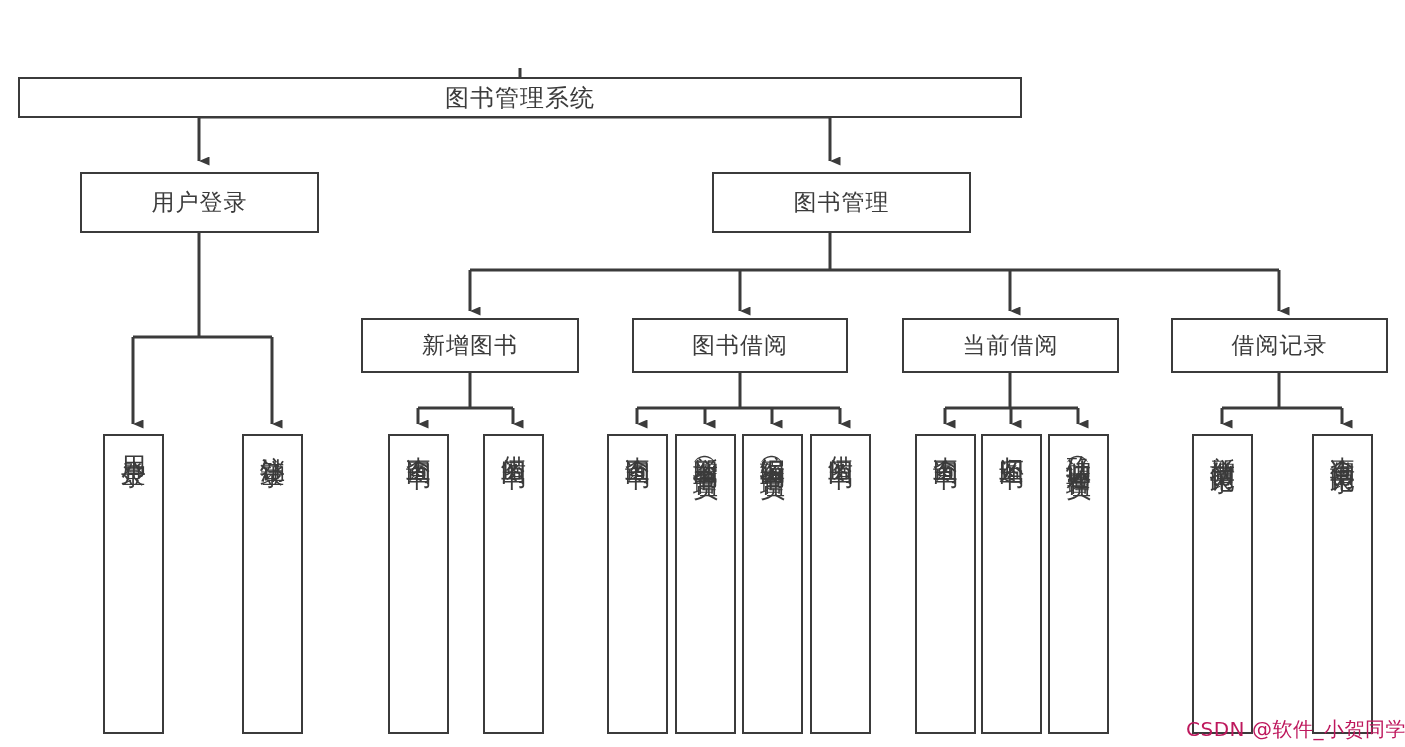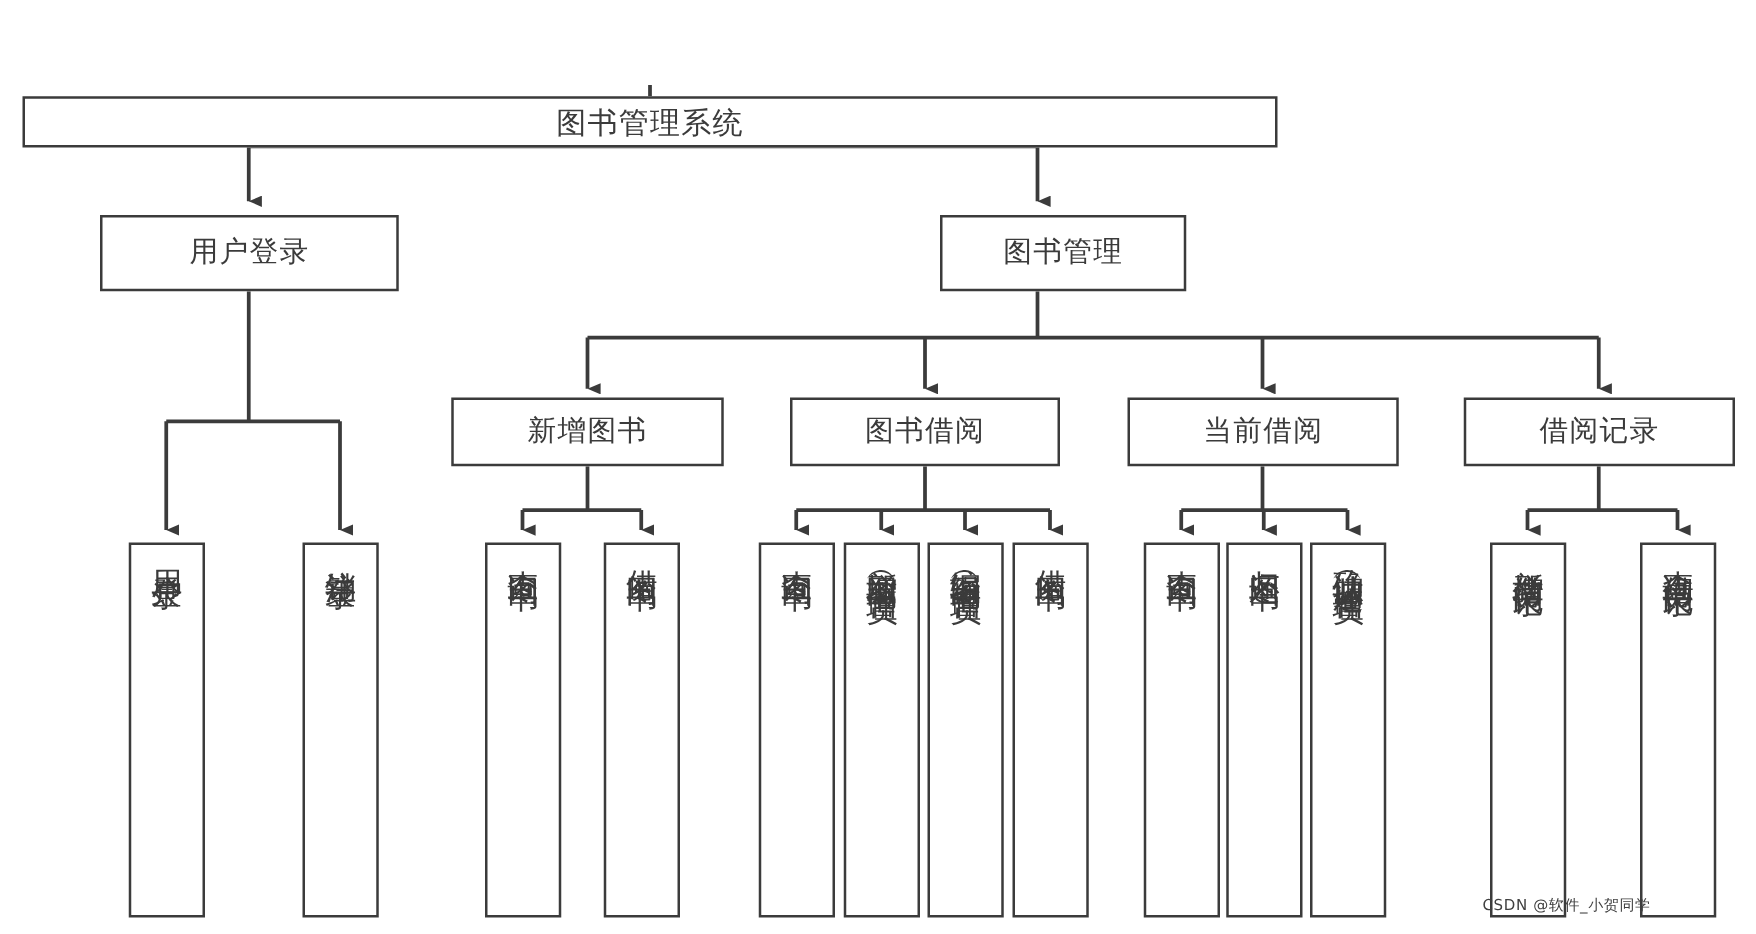--- a/index.html
+++ b/index.html
@@ -61,22 +61,22 @@
     font-size: 25px;
     line-height: 1.08;
     letter-spacing: 3px;
     white-space: nowrap;
     display: block;
   }
   .watermark {
     position: absolute;
     left: 1186px;
     top: 716px;
-    font-size: 12px;
-    color: #404040;
+    font-size: 20px;
+    color: #be185d;
     white-space: nowrap;
     letter-spacing: 0.5px;
     font-family: "DejaVu Sans", "Liberation Sans", sans-serif;
   }
 </style>
 </head>
 <body>
 
 <div id="diagram-root">
 
@@ -130,21 +130,21 @@
     </g>
   </svg>
 
   <div class="node horiz root" style="left:18px; top:29px; width:1004px; height:41px;margin-top:48px;">
     <span class="node-label">图书管理系统</span>
   </div>
 
   <div class="node horiz" style="left:80px; top:172px; width:239px; height:61px;">
     <span class="node-label">用户登录</span>
   </div>
-  <div class="node horiz" style="left:712px; top:172px; width:197px; height:61px;margin-left:40px;">
+  <div class="node horiz" style="left:712px; top:172px; width:259px; height:61px;">
     <span class="node-label">图书管理</span>
   </div>
 
   <div class="node horiz" style="left:361px; top:318px; width:218px; height:55px;">
     <span class="node-label">新增图书</span>
   </div>
   <div class="node horiz" style="left:902px; top:318px; width:217px; height:55px;">
     <span class="node-label">当前借阅</span>
   </div>
   <div class="node horiz" style="left:632px; top:318px; width:216px; height:55px;">

